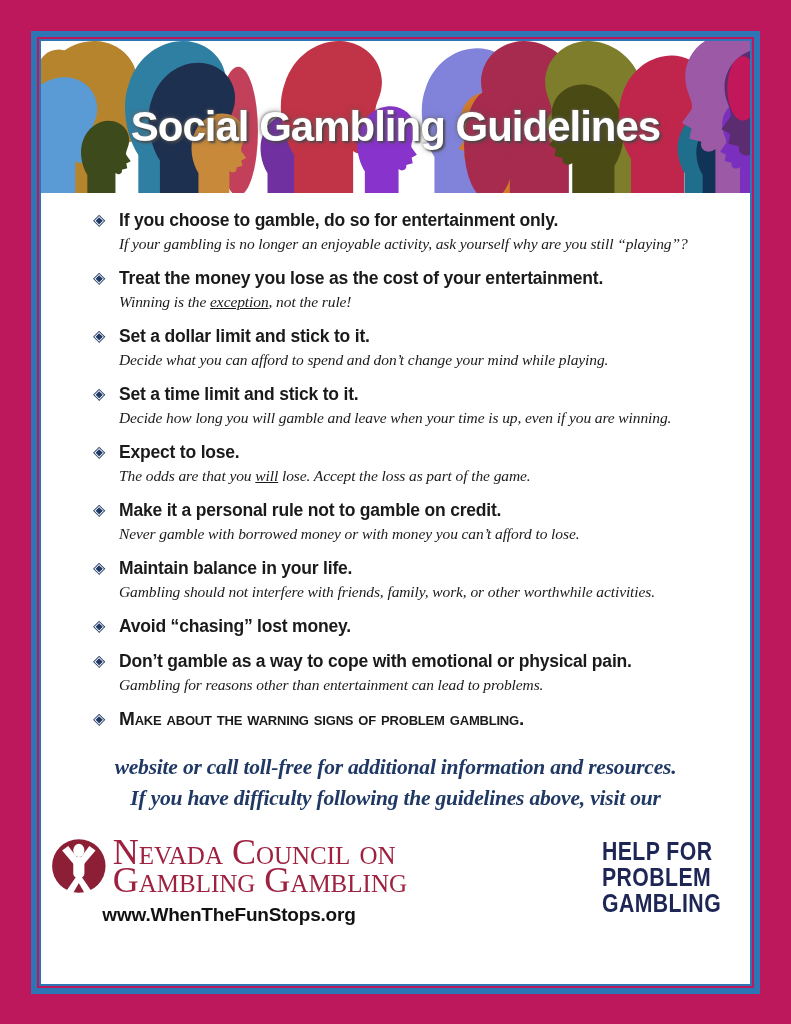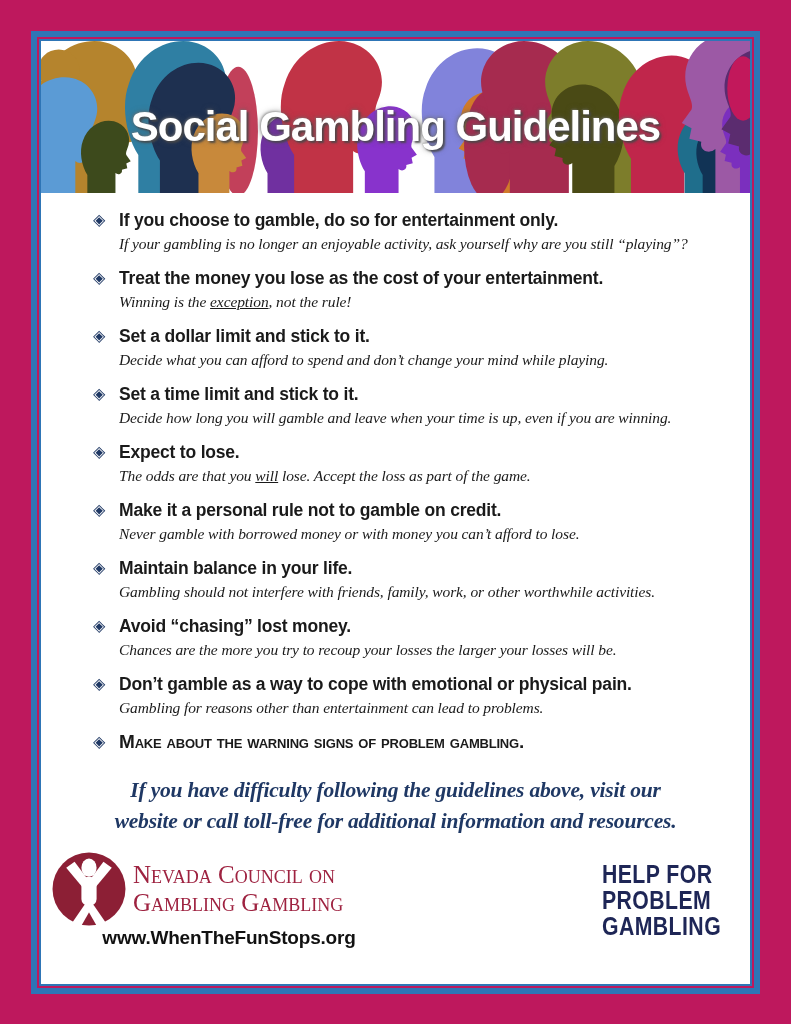--- a/index.html
+++ b/index.html
@@ -34,21 +34,21 @@
   .message{margin-top:22px;text-align:center;font-family:"Liberation Serif",serif;
            font-weight:bold;font-style:italic;font-size:21.5px;line-height:31px;
            color:var(--message-navy,#1F3864);letter-spacing:-.2px;white-space:nowrap;}
 
   
   .footer{display:flex;align-items:center;justify-content:space-between;
           margin-top:14px;padding:0 8px 0 10px;}
   .org{width:356px;text-align:center;}
   .org-top{display:flex;align-items:center;gap:6px;text-align:left;}
   .org-name{font-family:"Liberation Serif",serif;font-variant:small-caps;
-            color:var(--org-text-maroon,#9E2240);font-size:25px;line-height:28px;white-space:nowrap;}
+            color:var(--org-text-maroon,#9E2240);font-size:36px;line-height:28px;white-space:nowrap;}
   .org-site{font-size:19px;font-weight:bold;color:#111;margin-top:0;letter-spacing:-.2px;}
   .help-wrap{display:flex;align-items:center;}
   .help-text{color:var(--help-navy,#1E2656);font-weight:bold;font-size:25px;line-height:26px;
              letter-spacing:.5px;transform:scaleX(.85);transform-origin:left center;white-space:nowrap;}
   .bubble{position:relative;width:206px;border:3px solid var(--contact-green,#2FA474);
           border-radius:12px;padding:7px 8px 7px 12px;background:#fff;box-sizing:border-box;}
   .bubble:before{content:"";position:absolute;left:-13px;top:50%;margin-top:-11px;
           border-top:11px solid transparent;border-bottom:11px solid transparent;
           border-right:13px solid var(--contact-green,#2FA474);}
   .bubble:after{content:"";position:absolute;left:-7px;top:50%;margin-top:-8px;
@@ -146,41 +146,40 @@
           <span class="bullet">◈</span>
           <div class="g-text">
               <div class="g-head">Maintain balance in your life.</div>
           <div class="g-sub">Gambling should not interfere with friends, family, work, or other worthwhile activities.</div>
             </div>
         </div>
         <div class="g-item">
           <span class="bullet">◈</span>
           <div class="g-text">
               <div class="g-head">Avoid “chasing” lost money.</div>
-          <div class="g-sub">Chances are the more you try to recoup your losses the larger your losses will be.</div>
             </div>
         </div>
         <div class="g-item">
           <span class="bullet">◈</span>
           <div class="g-text">
               <div class="g-head">Don’t gamble as a way to cope with emotional or physical pain.</div>
           <div class="g-sub">Gambling for reasons other than entertainment can lead to problems.</div>
             </div>
         </div>
         <div class="g-item">
           <span class="bullet">◈</span>
           <div class="g-text">
               <div class="g-head caps">Make about the warning signs of problem gambling.</div>
             </div>
         </div>
       </div>
 
       <div class="message">
+        <div>website or call toll-free for additional information and resources.</div>
         <div>If you have difficulty following the guidelines above, visit our</div>
-        <div>website or call toll-free for additional information and resources.</div>
       </div>
 
       <div class="footer">
         <div class="org">
           <div class="org-top">
             <svg width="76" height="76" viewBox="0 0 100 100">
               <circle cx="50" cy="50" r="48" fill="#8C1F35"></circle>
               <ellipse cx="50" cy="22" rx="10" ry="12" fill="#fff"></ellipse>
               <path d="M45,52 L20,22 L31,14 L52,42 Z" fill="#fff"></path>
               <path d="M55,52 L80,22 L69,14 L48,42 Z" fill="#fff"></path>

